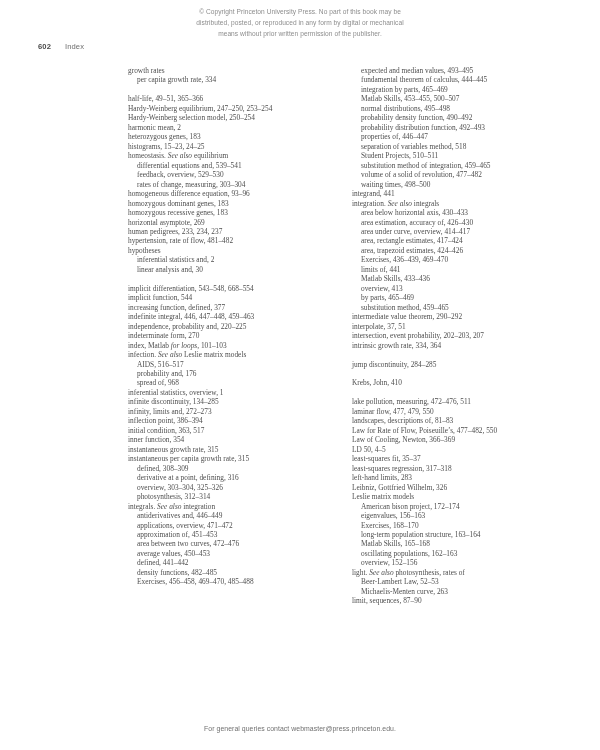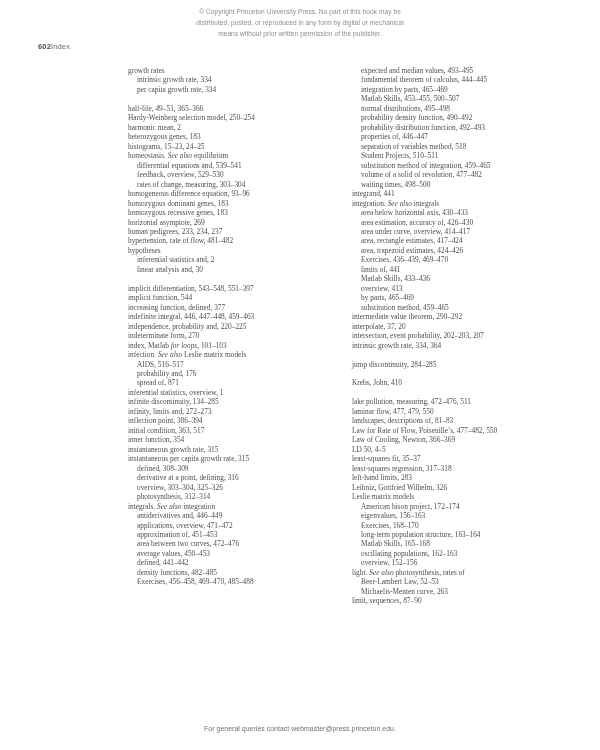--- a/index.html
+++ b/index.html
@@ -36,20 +36,21 @@
     position: absolute;
     top: 42px;
     left: 38px;
     font-family: "Liberation Sans", sans-serif;
     font-size: 7.6px;
     color: #5a5a5a;
     letter-spacing: 0.1px;
   }
   .runhead .folio {
     font-weight: bold;
+    margin-right: 14px;
     color: #4a4a4a;
   }
   .runhead .label { color: #6e6e6e; }
 
   
   .index-body {
     position: absolute;
     top: 66px;
     left: 0;
     width: 584px;
@@ -97,53 +98,53 @@
   <div>means without prior written permission of the publisher.</div>
 </div>
 
 <div class="runhead">
   <span class="folio">602</span><span class="label">Index</span>
 </div>
 
 <div class="index-body">
   <div class="col col-left" id="col-left">
       <div class="entry lvl1"><span>growth rates</span></div>
-      <div class="entry lvl2"><span>intrinsic growth rate, 334</span></div>
       <div class="entry lvl2"><span>per capita growth rate, 334</span></div>
       <div class="entry gap">&nbsp;</div>
       <div class="entry lvl1"><span>half-life, 49–51, 365–366</span></div>
+      <div class="entry lvl1"><span>Hardy-Weinberg equilibrium, 247–250, 253–254</span></div>
       <div class="entry lvl1"><span>Hardy-Weinberg selection model, 250–254</span></div>
       <div class="entry lvl1"><span>harmonic mean, 2</span></div>
       <div class="entry lvl1"><span>heterozygous genes, 183</span></div>
       <div class="entry lvl1"><span>histograms, 15–23, 24–25</span></div>
       <div class="entry lvl1"><span>homeostasis. </span><i>See also</i><span> equilibrium</span></div>
       <div class="entry lvl2"><span>differential equations and, 539–541</span></div>
       <div class="entry lvl2"><span>feedback, overview, 529–530</span></div>
       <div class="entry lvl2"><span>rates of change, measuring, 303–304</span></div>
       <div class="entry lvl1"><span>homogeneous difference equation, 93–96</span></div>
       <div class="entry lvl1"><span>homozygous dominant genes, 183</span></div>
       <div class="entry lvl1"><span>homozygous recessive genes, 183</span></div>
       <div class="entry lvl1"><span>horizontal asymptote, 269</span></div>
       <div class="entry lvl1"><span>human pedigrees, 233, 234, 237</span></div>
       <div class="entry lvl1"><span>hypertension, rate of flow, 481–482</span></div>
       <div class="entry lvl1"><span>hypotheses</span></div>
       <div class="entry lvl2"><span>inferential statistics and, 2</span></div>
       <div class="entry lvl2"><span>linear analysis and, 30</span></div>
       <div class="entry gap">&nbsp;</div>
-      <div class="entry lvl1"><span>implicit differentiation, 543–548, 551–397</span></div>
+      <div class="entry lvl1"><span>implicit differentiation, 543–548, 668–554</span></div>
       <div class="entry lvl1"><span>implicit function, 544</span></div>
       <div class="entry lvl1"><span>increasing function, defined, 377</span></div>
       <div class="entry lvl1"><span>indefinite integral, 446, 447–448, 459–463</span></div>
       <div class="entry lvl1"><span>independence, probability and, 220–225</span></div>
       <div class="entry lvl1"><span>indeterminate form, 270</span></div>
       <div class="entry lvl1"><span>index, Matlab </span><i>for loops</i><span>, 101–103</span></div>
       <div class="entry lvl1"><span>infection. </span><i>See also</i><span> Leslie matrix models</span></div>
       <div class="entry lvl2"><span>AIDS, 516–517</span></div>
       <div class="entry lvl2"><span>probability and, 176</span></div>
-      <div class="entry lvl2"><span>spread of, 871</span></div>
+      <div class="entry lvl2"><span>spread of, 968</span></div>
       <div class="entry lvl1"><span>inferential statistics, overview, 1</span></div>
       <div class="entry lvl1"><span>infinite discontinuity, 134–285</span></div>
       <div class="entry lvl1"><span>infinity, limits and, 272–273</span></div>
       <div class="entry lvl1"><span>inflection point, 386–394</span></div>
       <div class="entry lvl1"><span>initial condition, 363, 517</span></div>
       <div class="entry lvl1"><span>inner function, 354</span></div>
       <div class="entry lvl1"><span>instantaneous growth rate, 315</span></div>
       <div class="entry lvl1"><span>instantaneous per capita growth rate, 315</span></div>
       <div class="entry lvl2"><span>defined, 308–309</span></div>
       <div class="entry lvl2"><span>derivative at a point, defining, 316</span></div>
@@ -180,21 +181,21 @@
       <div class="entry lvl2"><span>area under curve, overview, 414–417</span></div>
       <div class="entry lvl2"><span>area, rectangle estimates, 417–424</span></div>
       <div class="entry lvl2"><span>area, trapezoid estimates, 424–426</span></div>
       <div class="entry lvl2"><span>Exercises, 436–439, 469–470</span></div>
       <div class="entry lvl2"><span>limits of, 441</span></div>
       <div class="entry lvl2"><span>Matlab Skills, 433–436</span></div>
       <div class="entry lvl2"><span>overview, 413</span></div>
       <div class="entry lvl2"><span>by parts, 465–469</span></div>
       <div class="entry lvl2"><span>substitution method, 459–465</span></div>
       <div class="entry lvl1"><span>intermediate value theorem, 290–292</span></div>
-      <div class="entry lvl1"><span>interpolate, 37, 20</span></div>
+      <div class="entry lvl1"><span>interpolate, 37, 51</span></div>
       <div class="entry lvl1"><span>intersection, event probability, 202–203, 207</span></div>
       <div class="entry lvl1"><span>intrinsic growth rate, 334, 364</span></div>
       <div class="entry gap">&nbsp;</div>
       <div class="entry lvl1"><span>jump discontinuity, 284–285</span></div>
       <div class="entry gap">&nbsp;</div>
       <div class="entry lvl1"><span>Krebs, John, 410</span></div>
       <div class="entry gap">&nbsp;</div>
       <div class="entry lvl1"><span>lake pollution, measuring, 472–476, 511</span></div>
       <div class="entry lvl1"><span>laminar flow, 477, 479, 550</span></div>
       <div class="entry lvl1"><span>landscapes, descriptions of, 81–83</span></div>

